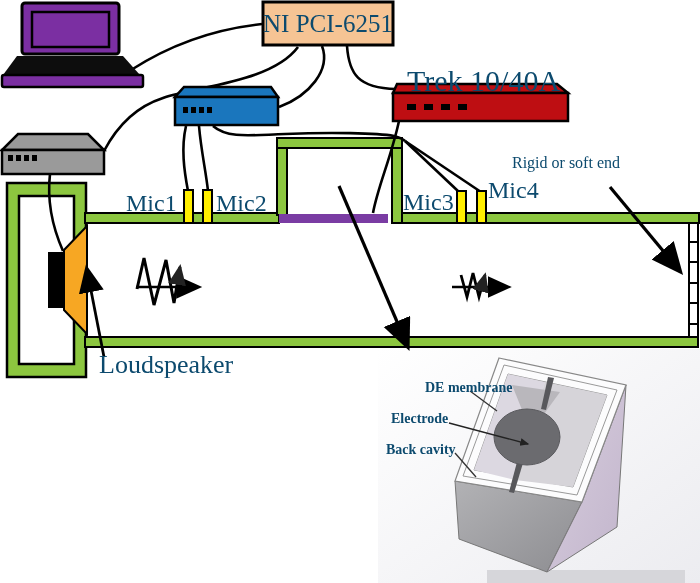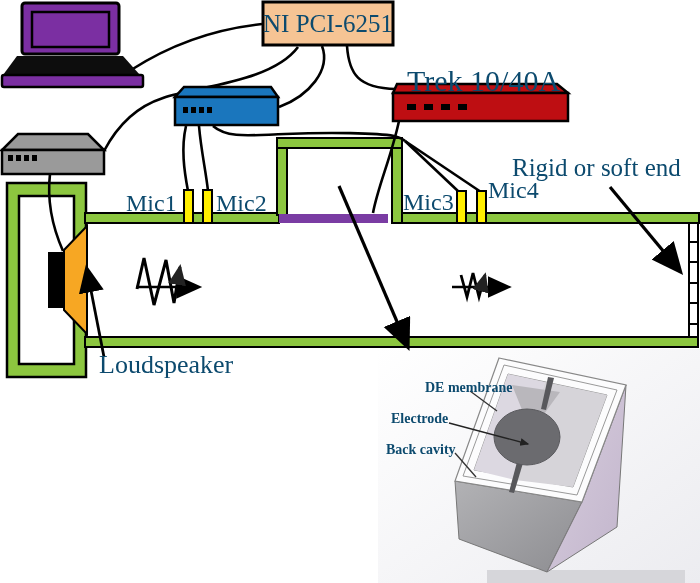--- a/index.html
+++ b/index.html
@@ -9,21 +9,21 @@
   .lbl{position:absolute;color:#0c4a6e;white-space:nowrap;line-height:1;letter-spacing:0px;}
   .lbl-amplifier{left:2px;top:104px;font-size:25px;}
   .lbl-conditioner{left:172px;top:57px;font-size:25px;}
   .lbl-daq{left:263px;top:2px;width:130px;height:43px;display:flex;align-items:center;justify-content:center;font-size:25px;}
   .lbl-trek{left:407px;top:50px;font-size:30px;margin-top:16px;}
   .lbl-mic{font-size:24px;text-align:right;}
   .lbl-mic1{left:126px;top:191px;}
   .lbl-mic2{left:216px;top:191px;}
   .lbl-mic3{left:403px;top:190px;}
   .lbl-mic4{left:488px;top:178px;}
-  .lbl-rigid{left:512px;top:155px;font-size:25px;text-align:right;}
+  .lbl-rigid{left:512px;top:155px;font-size:16px;text-align:right;}
   .lbl-loudspeaker{left:99px;top:352px;font-size:26px;}
   .lbl-inset{font-weight:bold;font-size:14px;}
   .lbl-de{left:388px;top:381px;margin-left:37px;}
   .lbl-electrode{left:391px;top:412px;}
   .lbl-cavity{left:386px;top:443px;}
 </style>
 </head>
 <body>
 
 <div id="stage">

